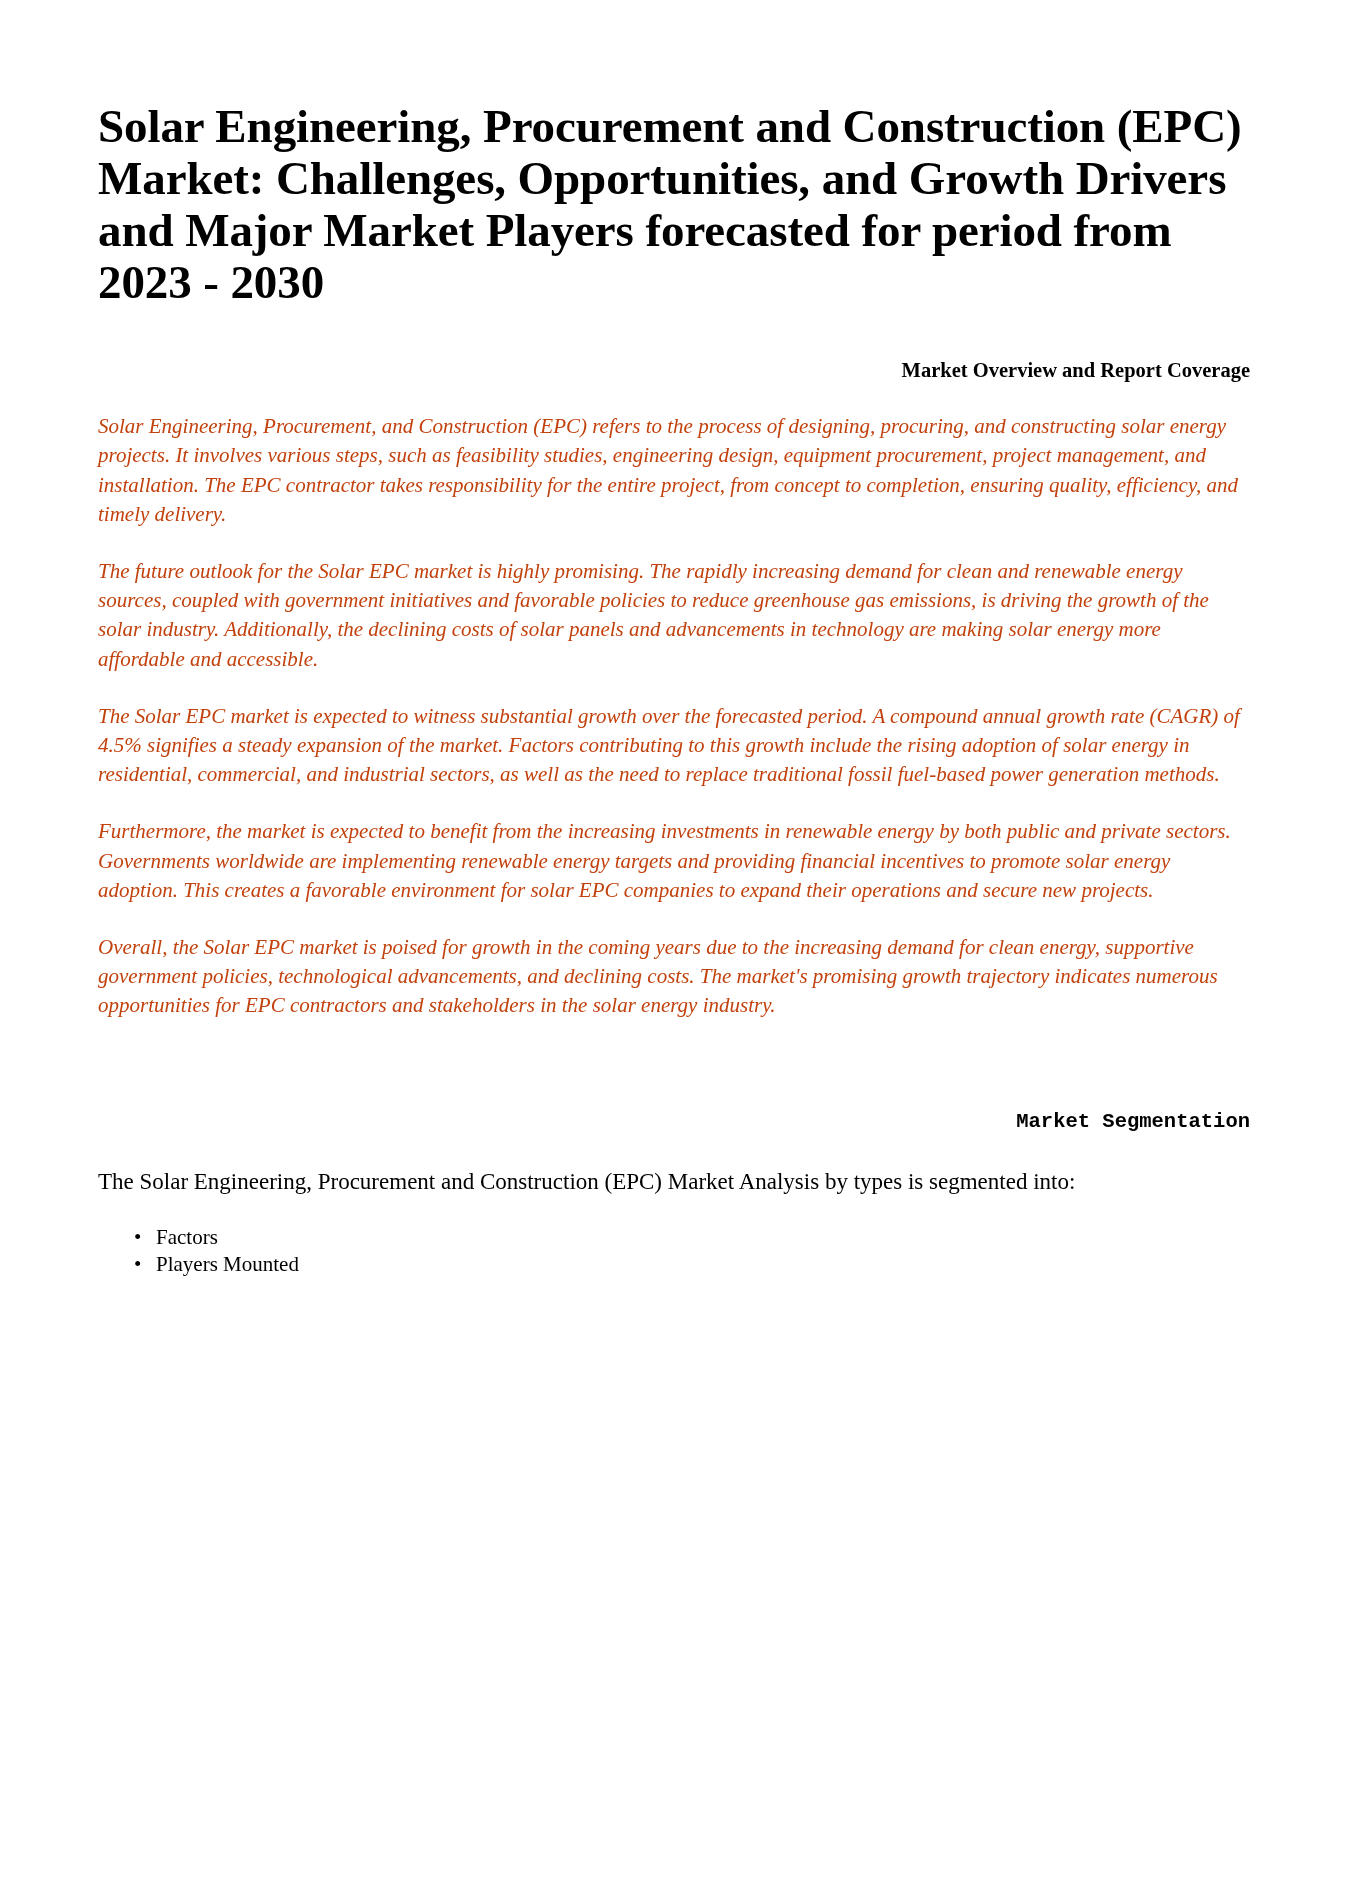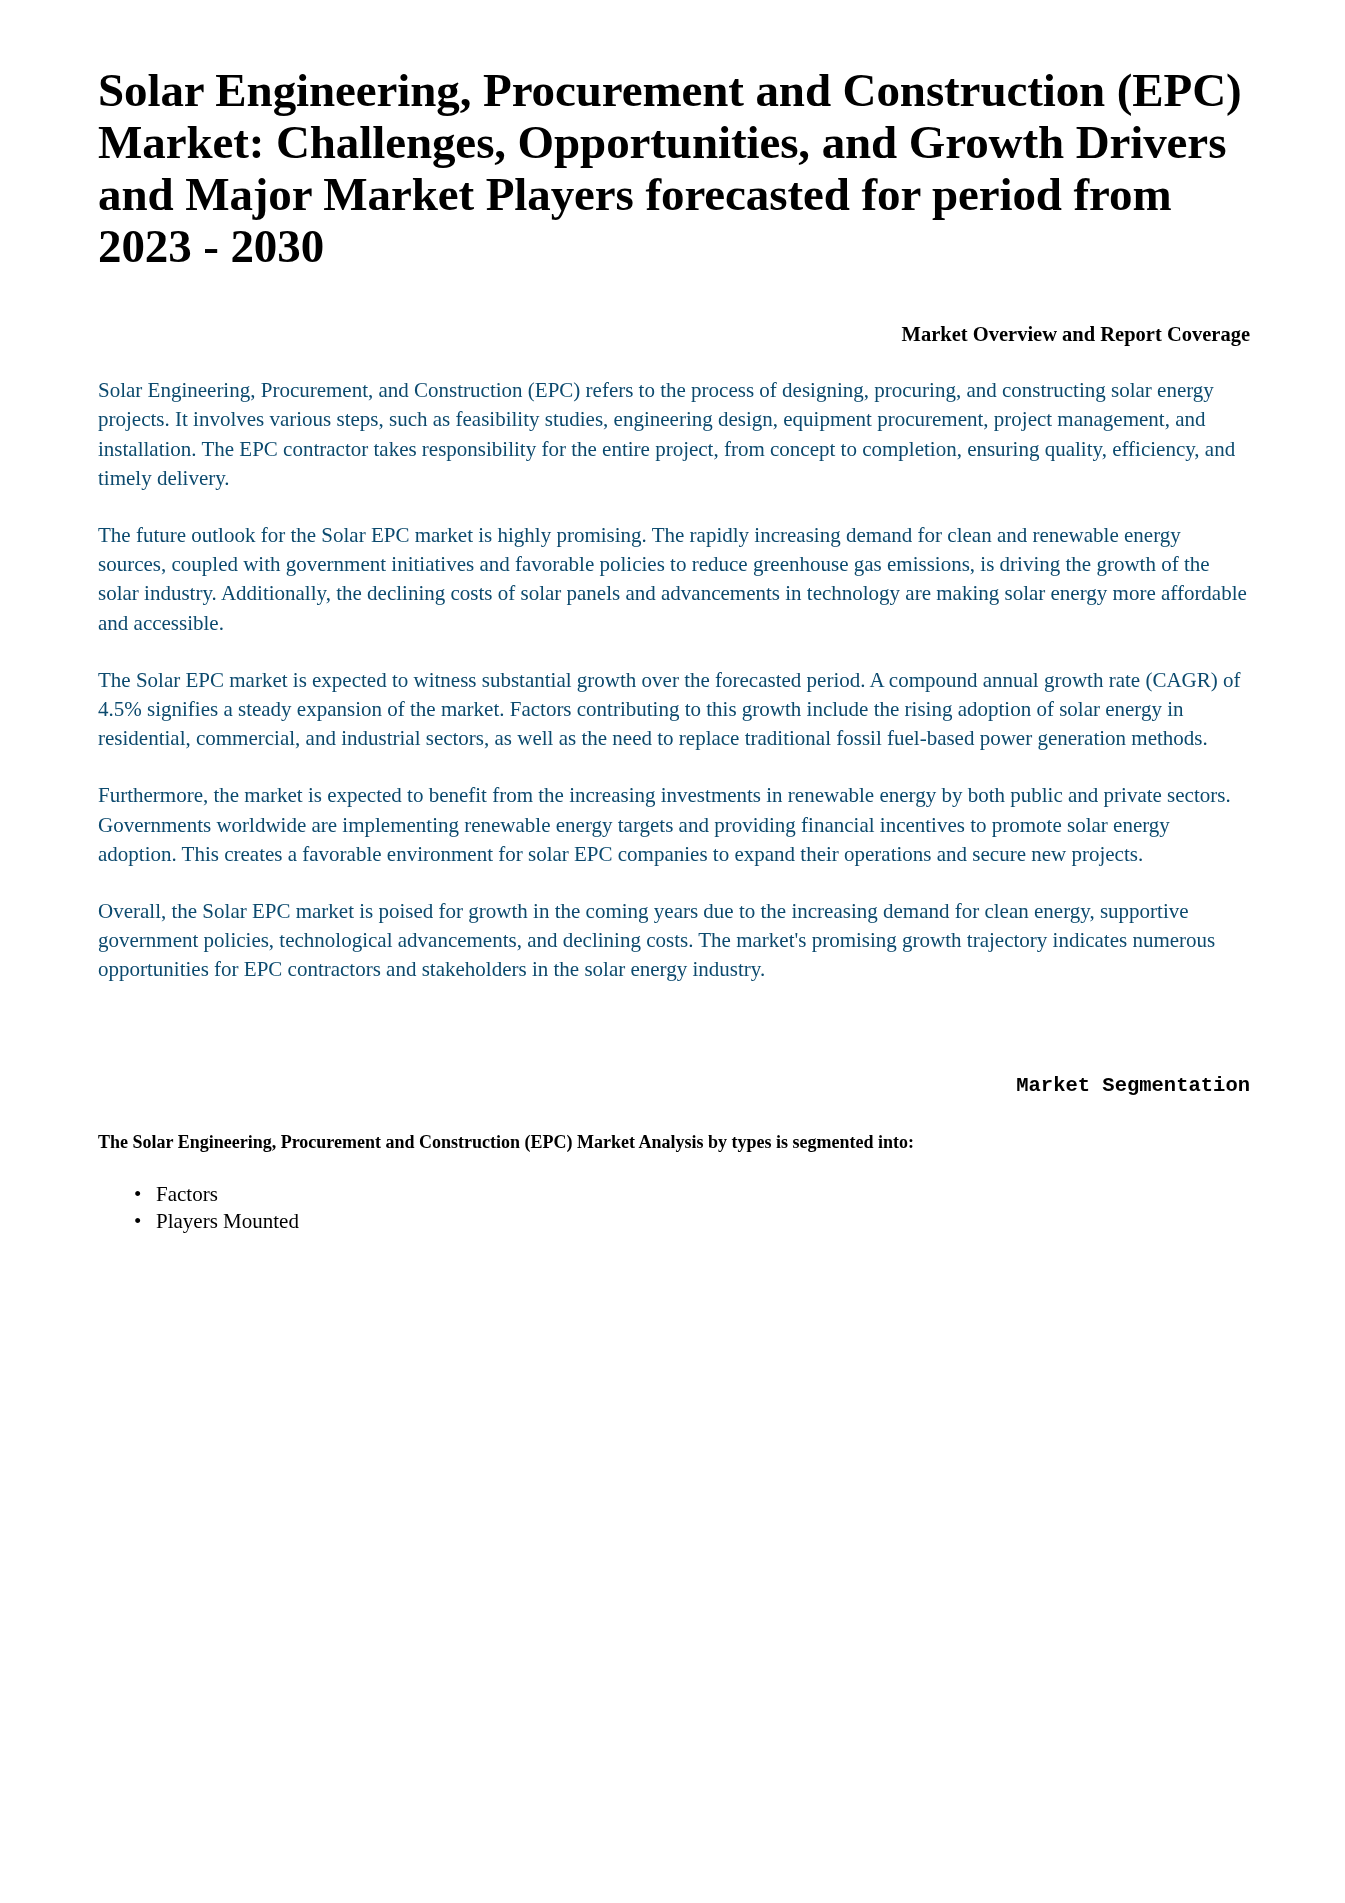--- a/index.html
+++ b/index.html
@@ -11,21 +11,21 @@
     width: 1345px;
     height: 1903px;
     font-family: "Liberation Serif", "DejaVu Serif", serif;
     color: #000000;
     -webkit-font-smoothing: antialiased;
   }
   .page {
     box-sizing: border-box;
     width: 1345px;
     height: 1903px;
-    padding: 64px 95px 0 98px;
+    padding: 100px 95px 0 98px;
     background: #ffffff;
     position: relative;
   }
   .doc-title {
     font-size: 47px;
     line-height: 1.11;
     font-weight: bold;
     letter-spacing: -0.1px;
     margin: 0 0 14px 0;
     color: #000000;
@@ -40,42 +40,43 @@
     text-align: right;
   }
   .section-heading.tight {
     margin-top: 32px;
     font-family: Liberation Mono, monospace;
   }
   p.body-text {
     font-size: 21px;
     line-height: 1.39;
     margin: 28px 0 0 0;
-    color: #0c4a6e;
+    color: #c2410c;
     max-width: 1152px;
     text-align: left;
+    font-style: italic;
   }
   .lead-in {
     font-size: 21px;
     line-height: 1.39;
     margin: 28px 0 0 0;
     max-width: 1152px;
   }
   .lead-in .label {
     font-weight: bold;
   }
   a.report-link {
     color: #1414d6;
     text-decoration: underline;
     word-break: break-word;
   }
   .segment-lead {
-    font-size: 18px;
+    font-size: 23px;
     line-height: 1.39;
-    font-weight: bold;
+    font-weight: normal;
     margin: 30px 0 0 0;
     max-width: 1060px;
   }
   ul.segment-list {
     margin: 26px 0 0 0;
     padding-left: 58px;
     list-style: none;
   }
   ul.segment-list li {
     font-size: 21px;

